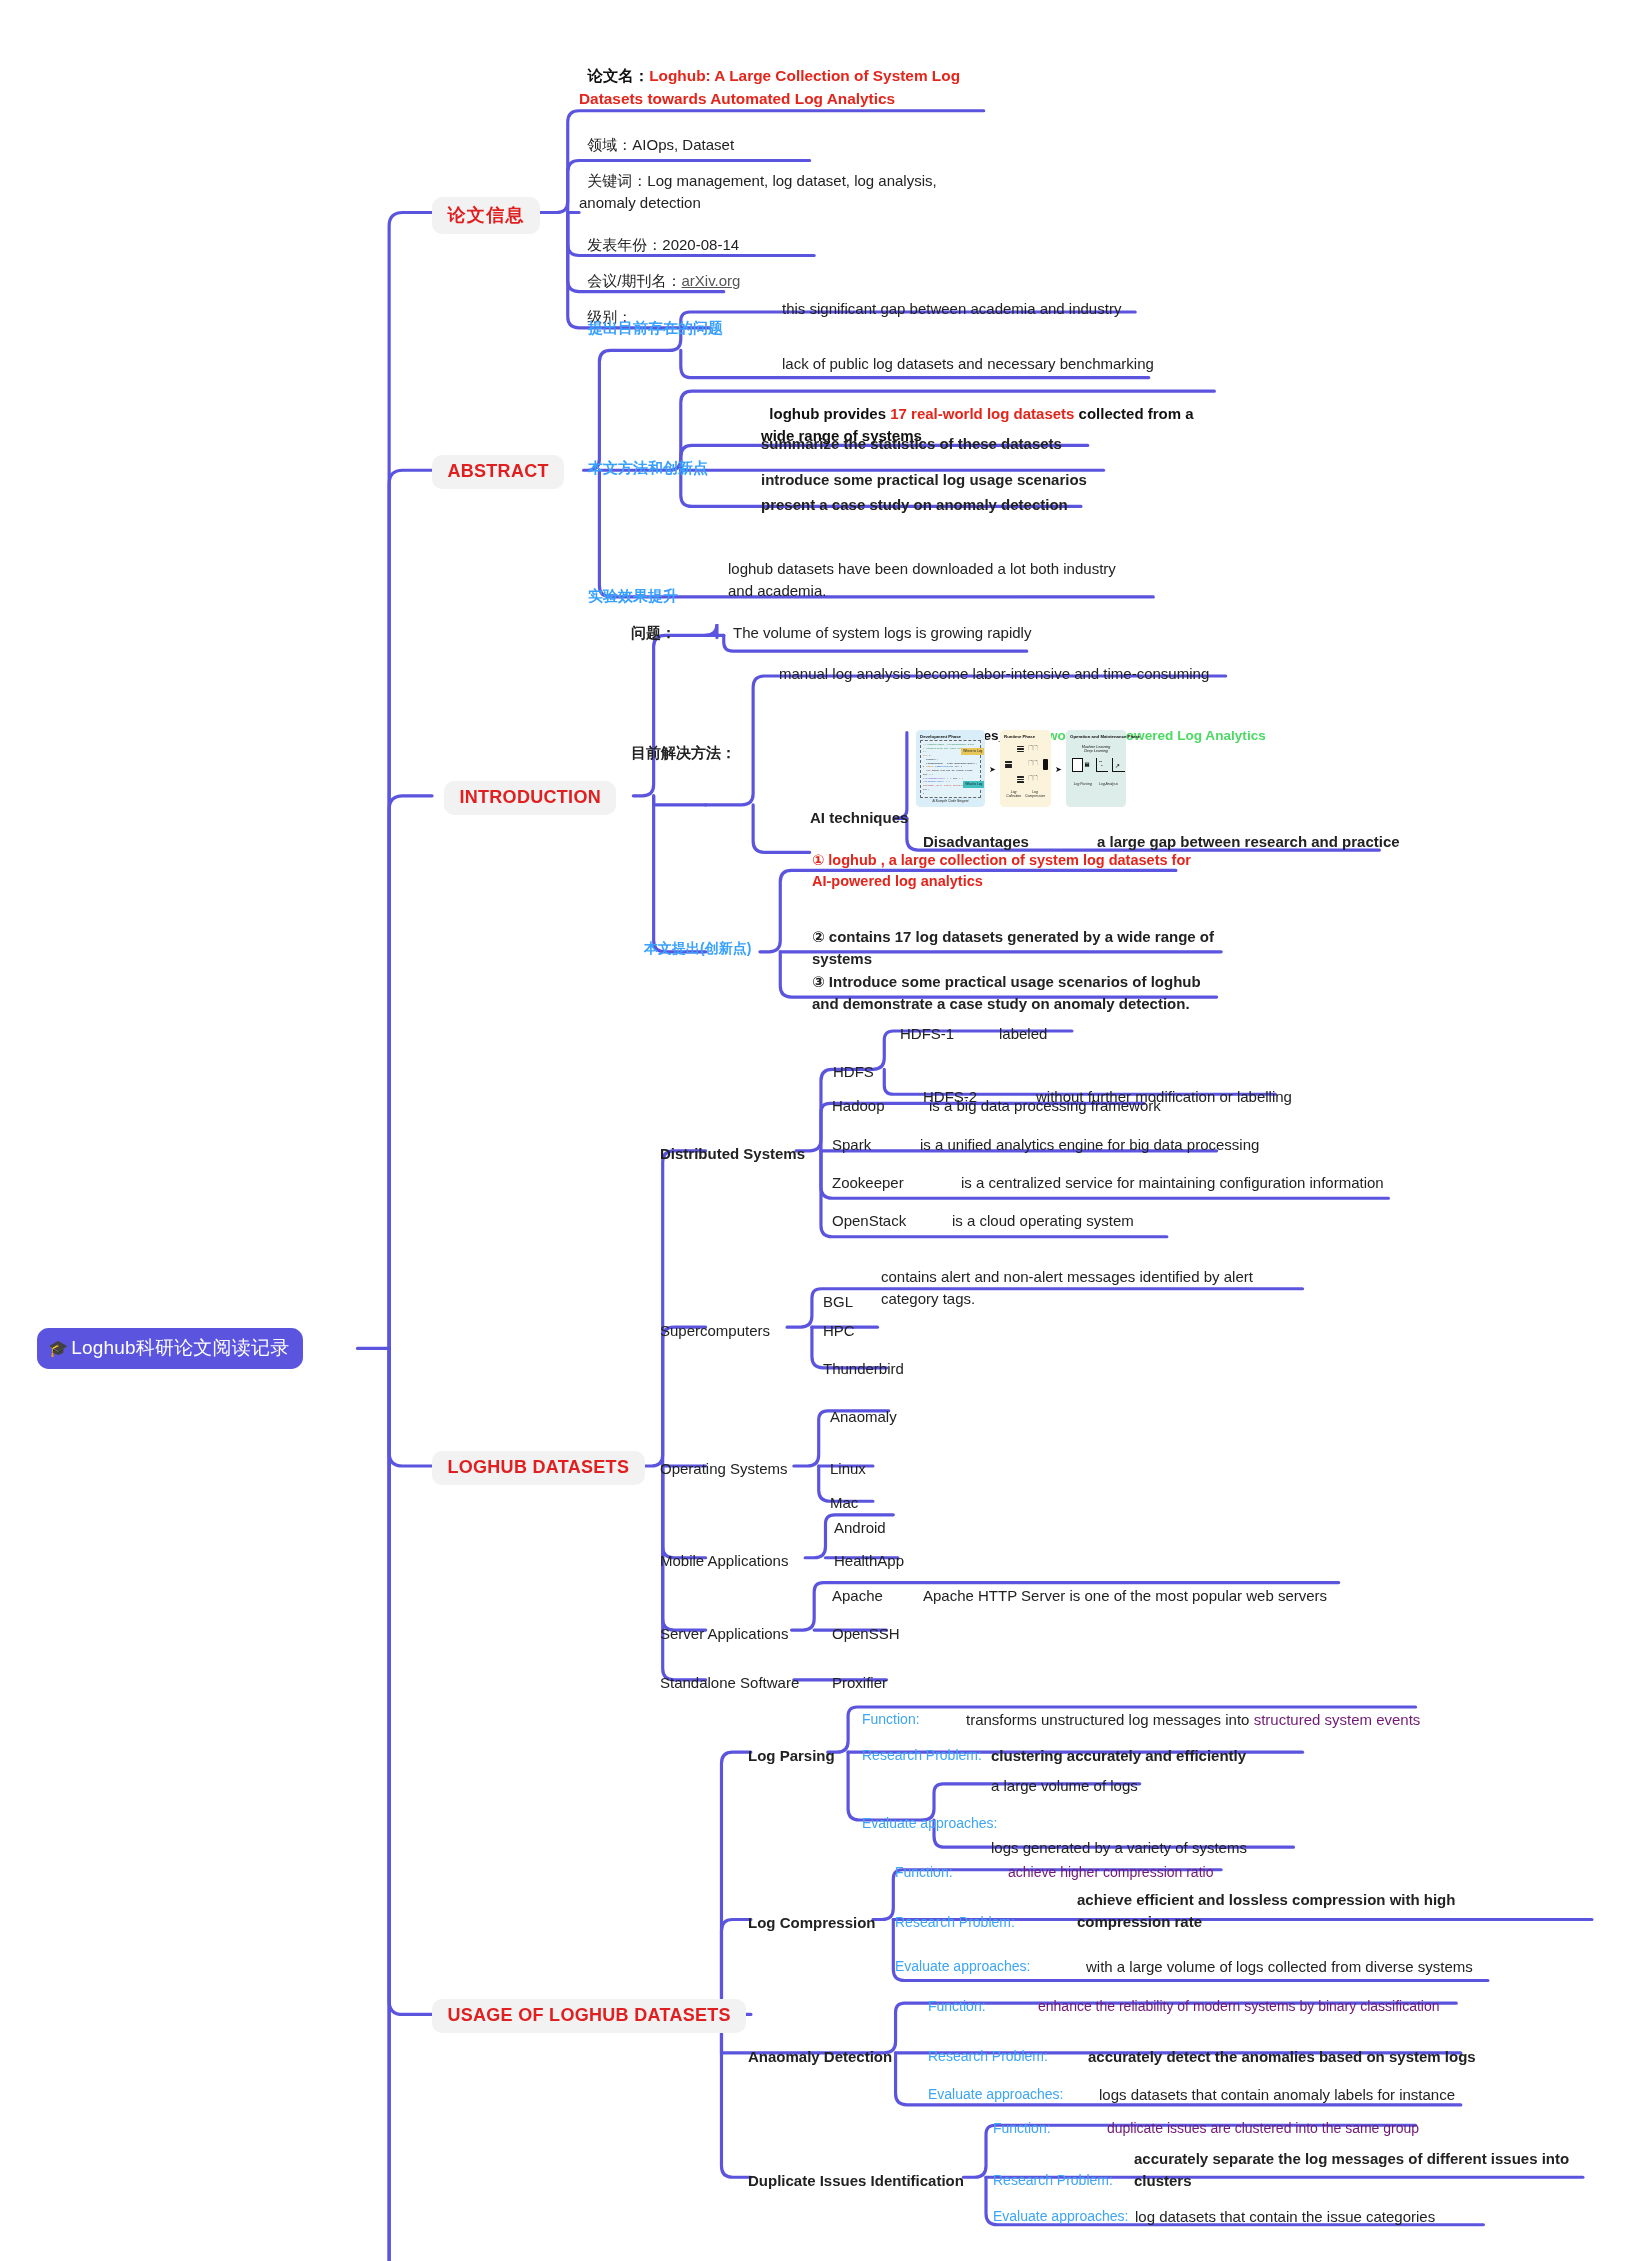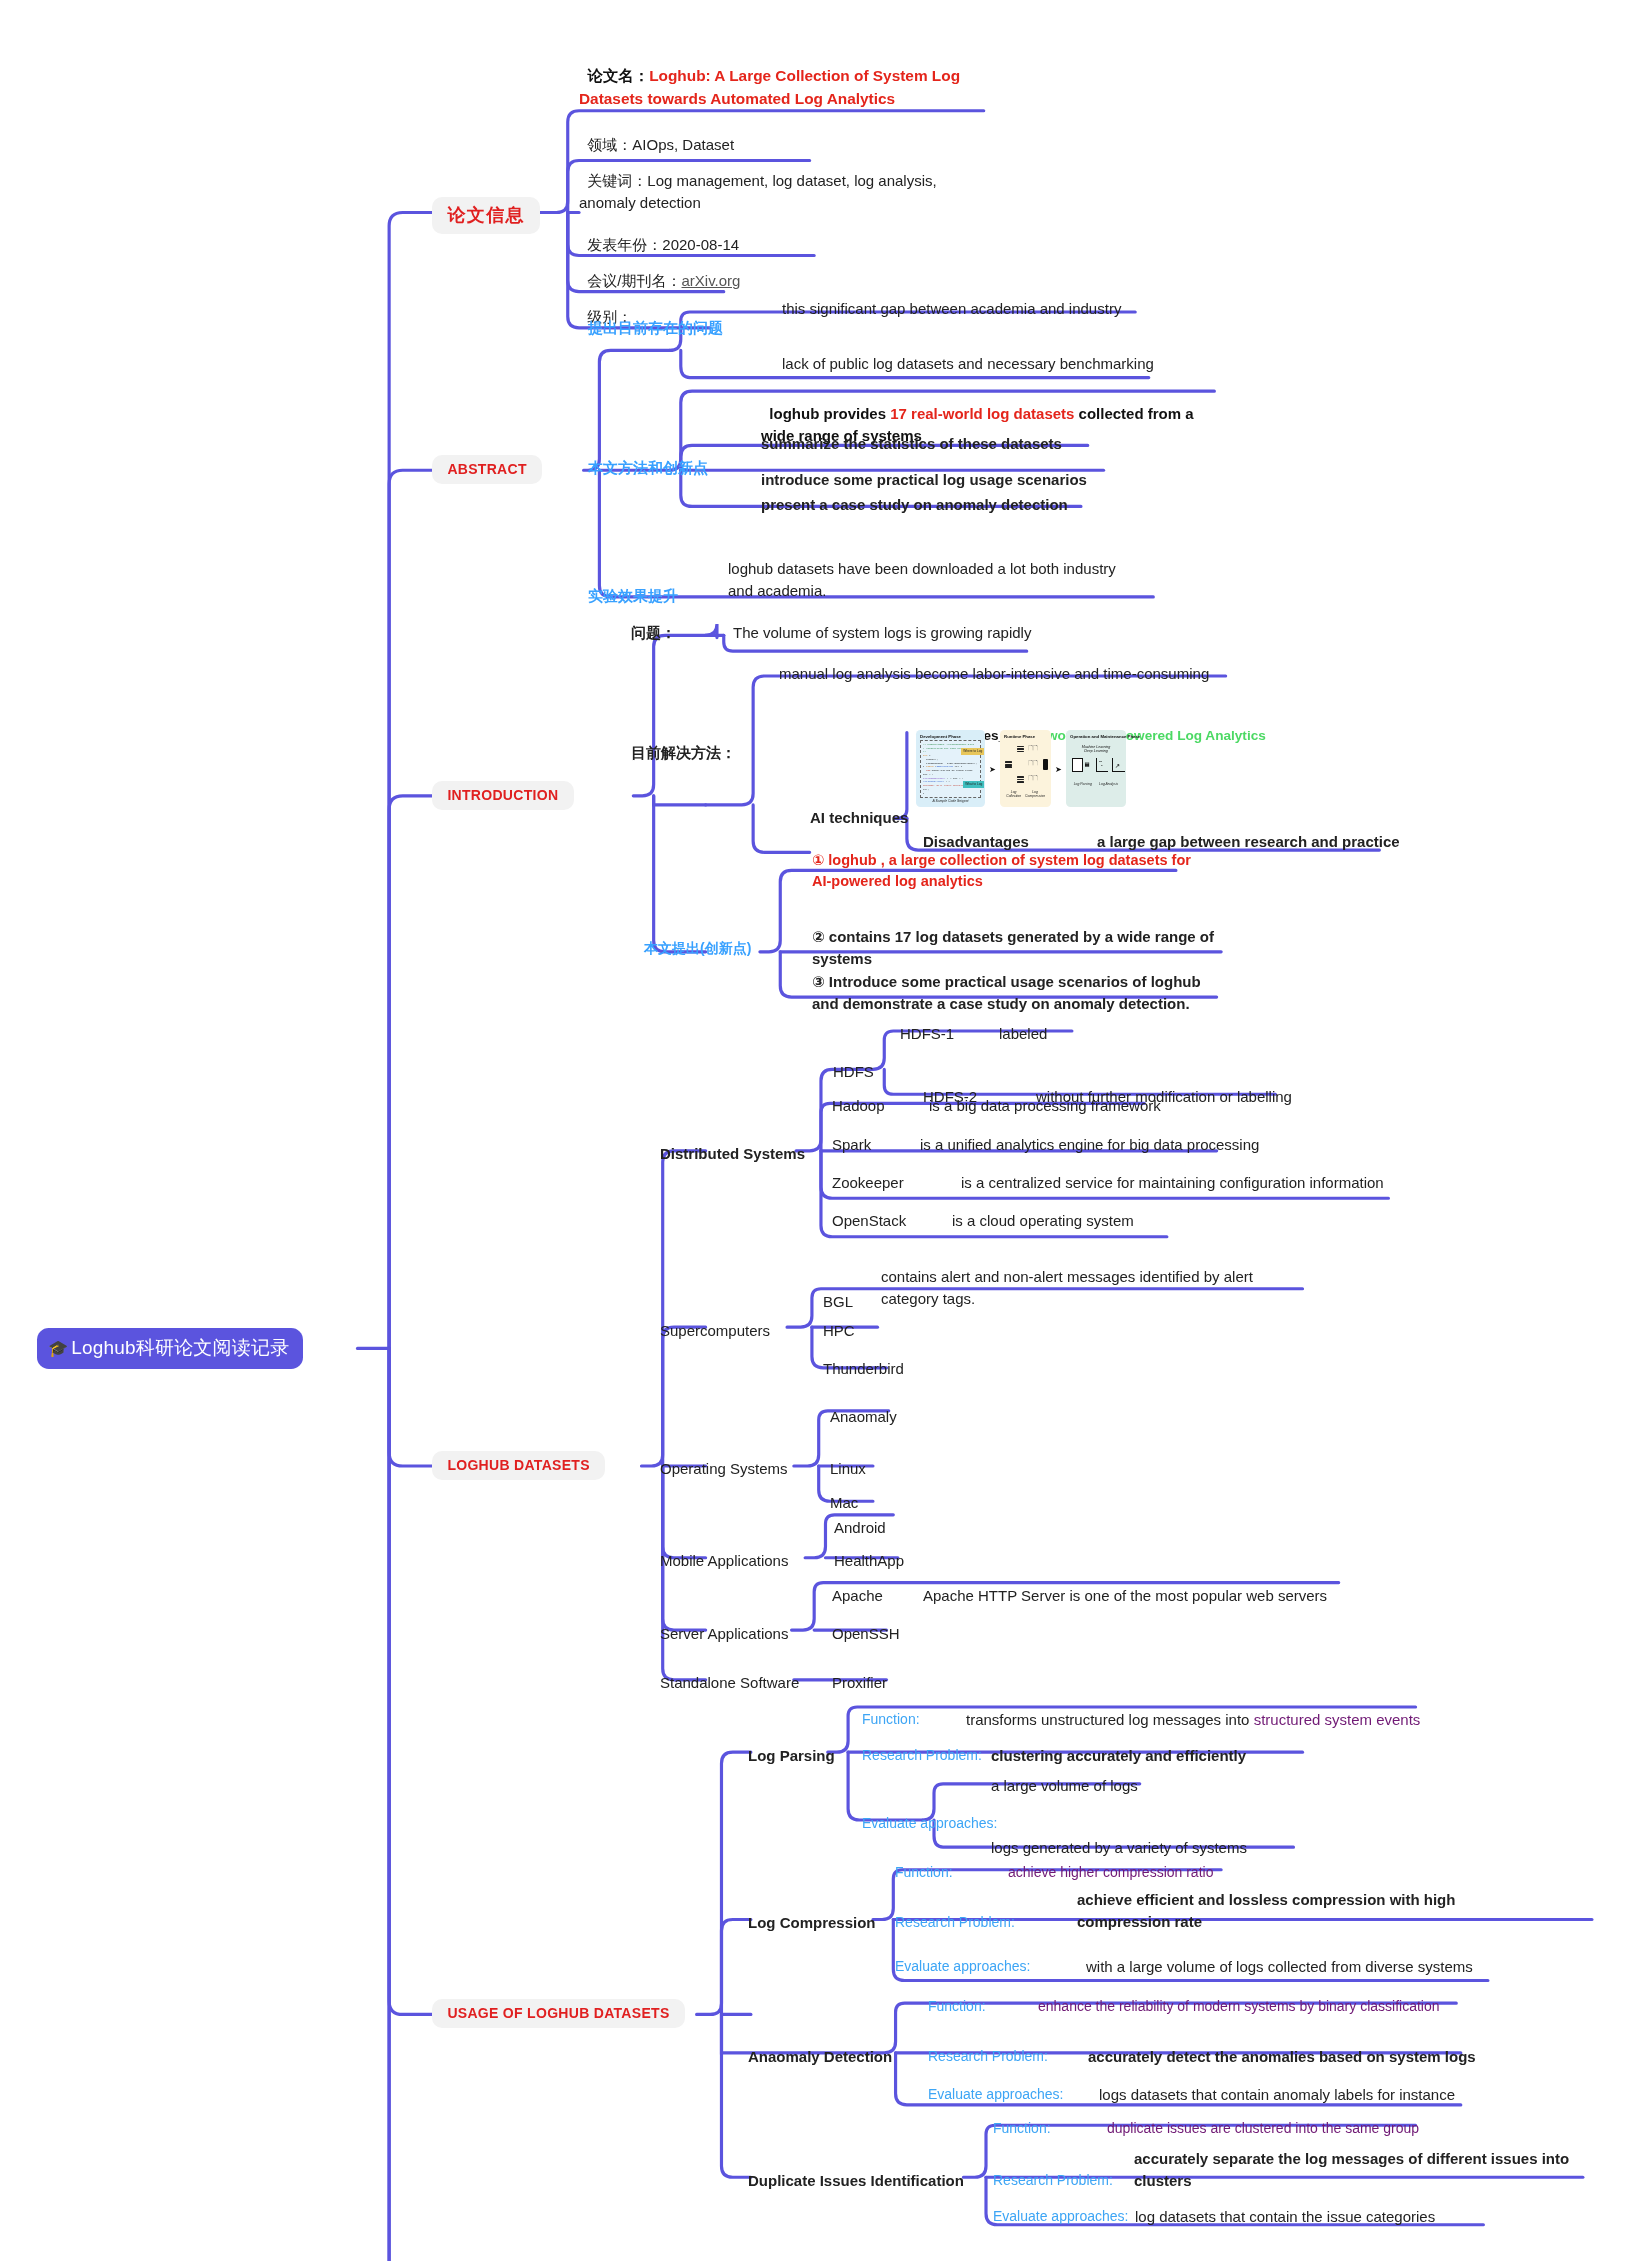--- a/index.html
+++ b/index.html
@@ -17,21 +17,21 @@
   .root{
     background:#5B54DE;color:#fff;border-radius:11.8px;
     font-size:19px;font-weight:500;letter-spacing:0.2px;
     display:flex;align-items:center;padding:7.2px 13.6px 8.1px 11px;
   }
   .root .cap{font-size:16.3px;margin-right:2.7px;line-height:1;}
 
   
   .pill{
     background:#F2F2F2;border-radius:10px;color:#E02020;
-    font-weight:bold;font-size:14px;letter-spacing:0.3px;
+    font-weight:bold;font-size:18px;letter-spacing:0.3px;
     display:flex;align-items:center;justify-content:center;
     padding:6.3px 15.4px;white-space:nowrap;
   }
   .pill.cn{font-size:18px;letter-spacing:1.4px;}
 
   
   .t{font-size:15px;color:#222;}
   .b{font-weight:bold;}
   .blue{color:#38A1FF;font-weight:bold;}
   .blue2{color:#3DA5F5;}
@@ -182,21 +182,21 @@
   </g>
 </svg>
 
 <div class="node root" style="left:37px;top:1328px;">
   <span class="cap">🎓</span>
   <span>Loghub科研论文阅读记录</span>
 </div>
 
 <div class="node pill cn" style="left:432px;top:197px;">论文信息</div>
 <div class="node pill" style="left:432px;top:455px;">ABSTRACT</div>
-<div class="node pill" style="left:432px;top:781px;">INTRODUCTION</div>
+<div class="node pill" style="left:444px;top:781px;">INTRODUCTION</div>
 <div class="node pill" style="left:432px;top:1451px;">LOGHUB DATASETS</div>
 <div class="node pill" style="left:432px;top:1999px;">USAGE OF LOGHUB DATASETS</div>
 
 <div class="txt" style="left:579px;top:43px;width:407px;font-size:15.4px;">
   <span class="b blk">论文名：</span><span class="red" style="font-size:15.4px;">Loghub: A Large Collection of System Log Datasets towards Automated Log Analytics</span>
 </div>
 <div class="txt t" style="left:579px;top:112px;width:380px;">
   <span>领域：</span><span>AIOps, Dataset</span>
 </div>
 <div class="txt t" style="left:579px;top:148px;width:407px;">

